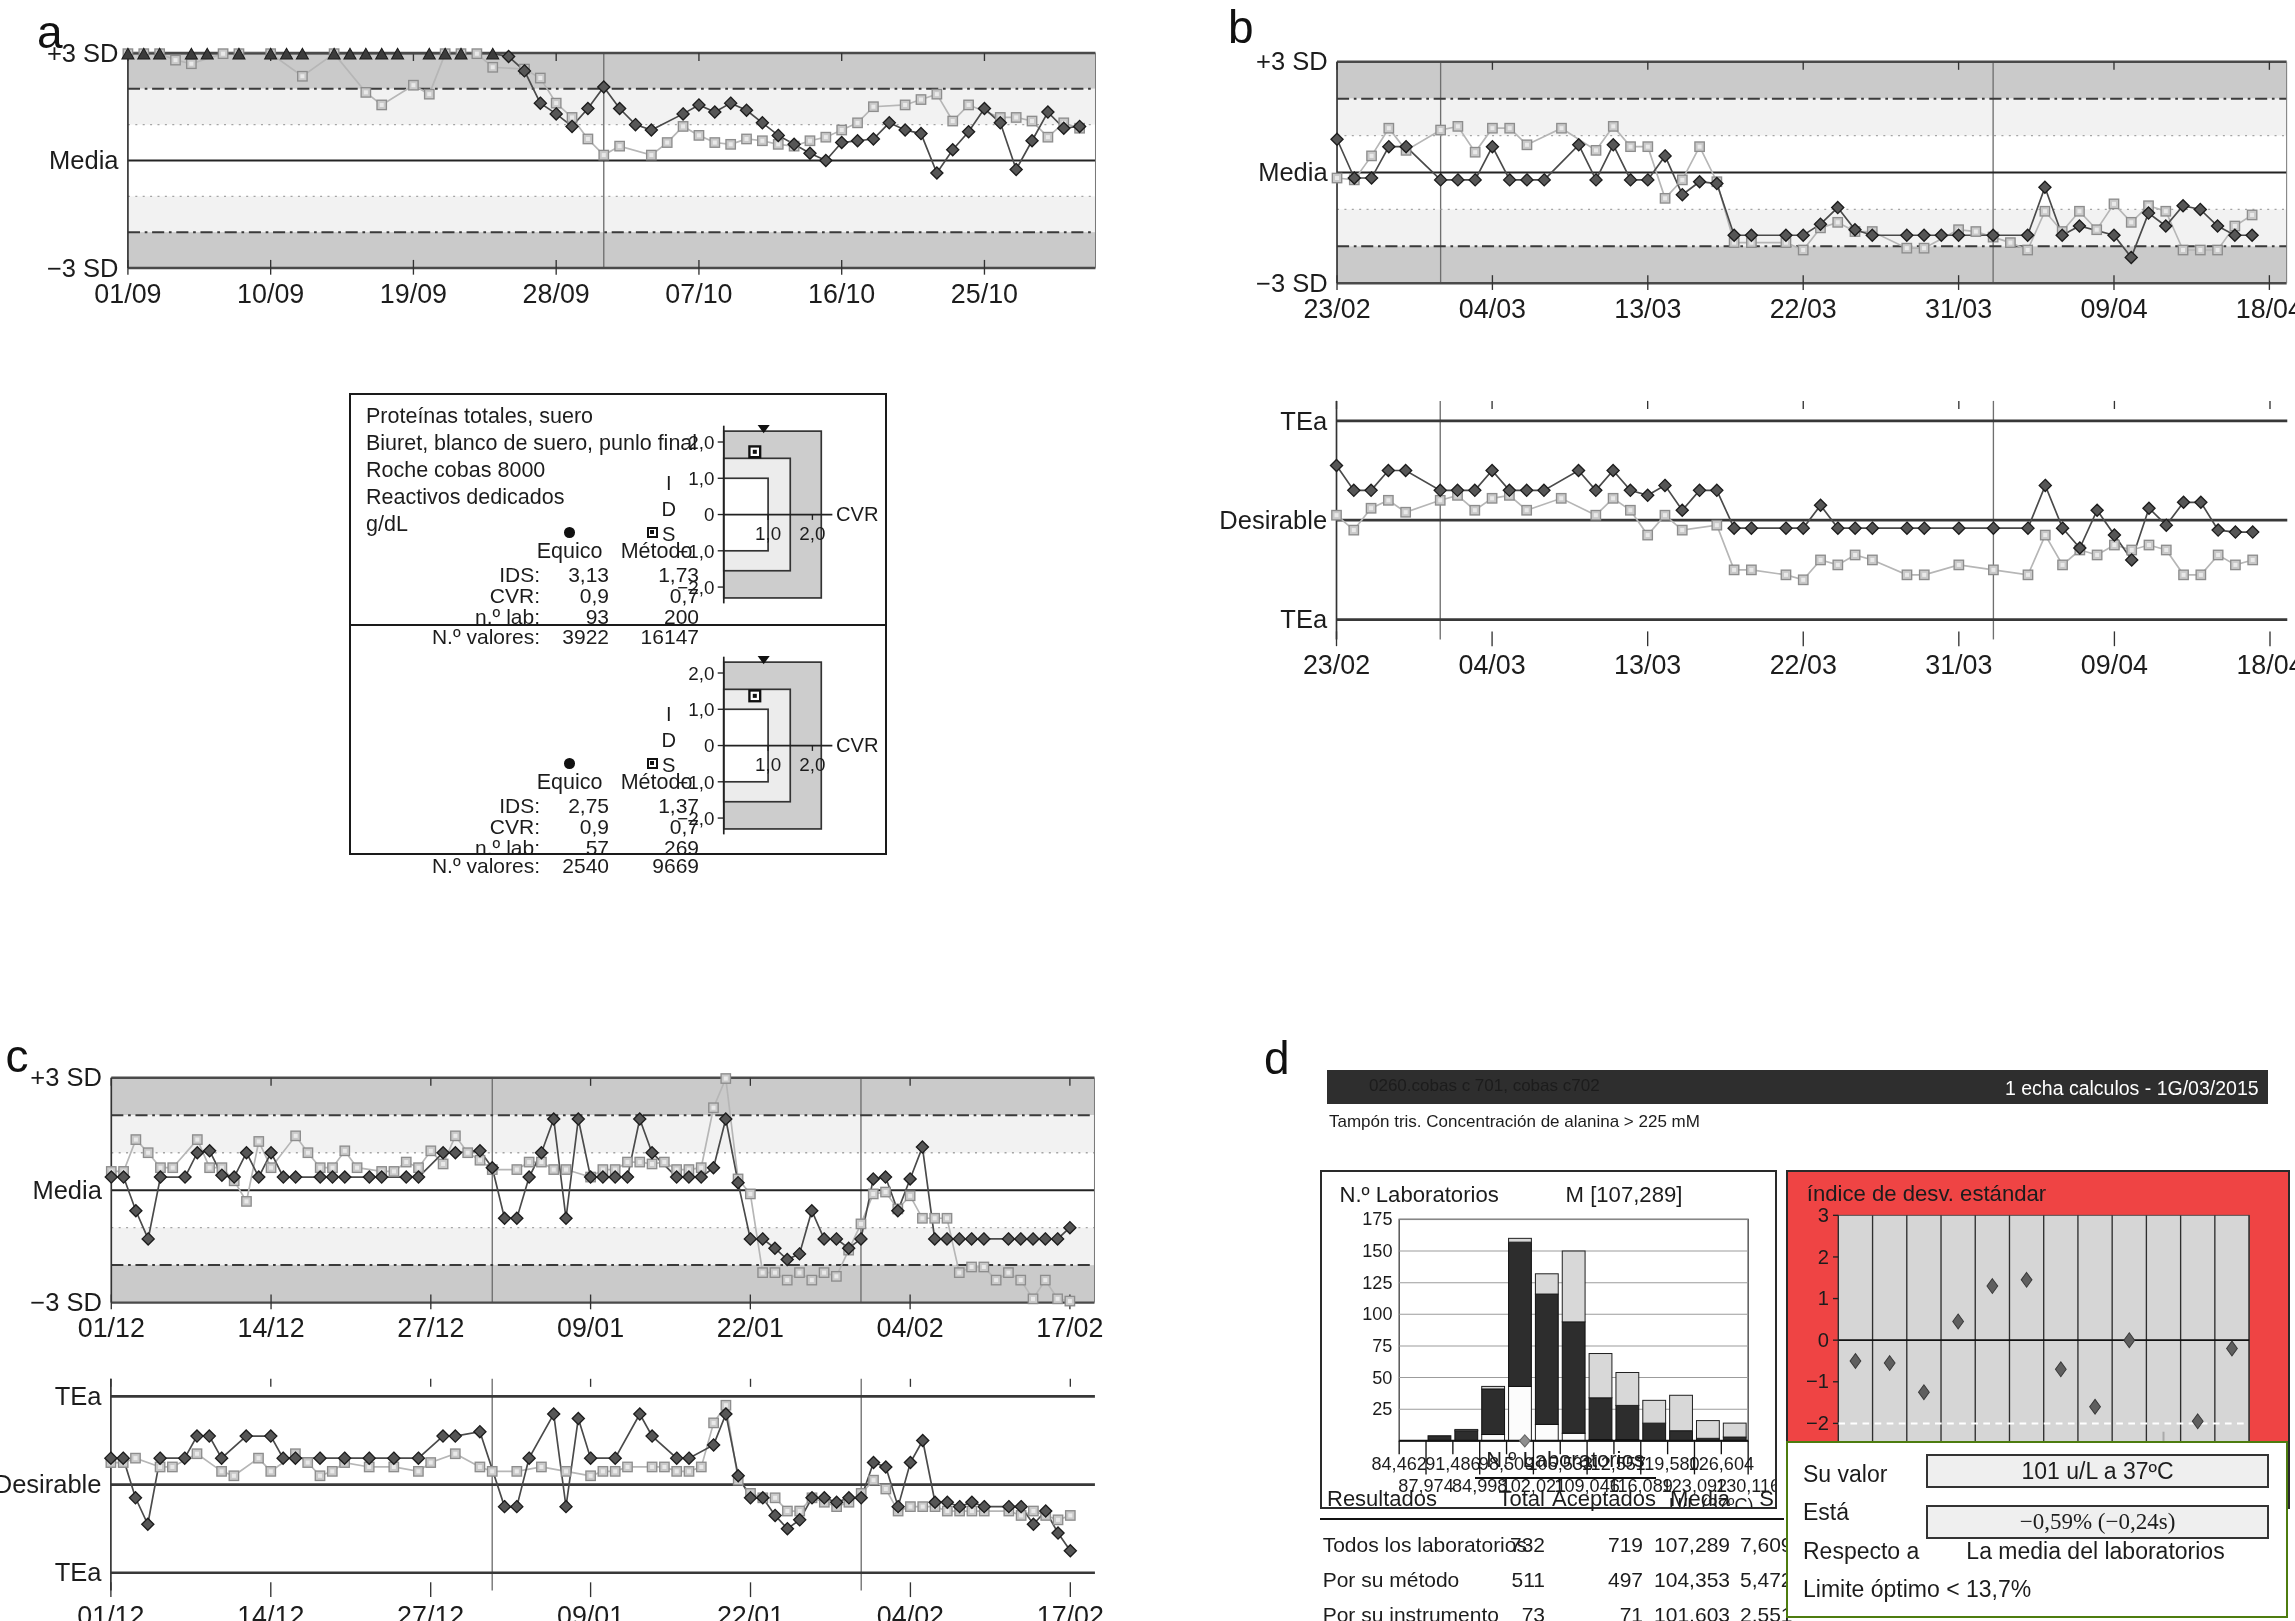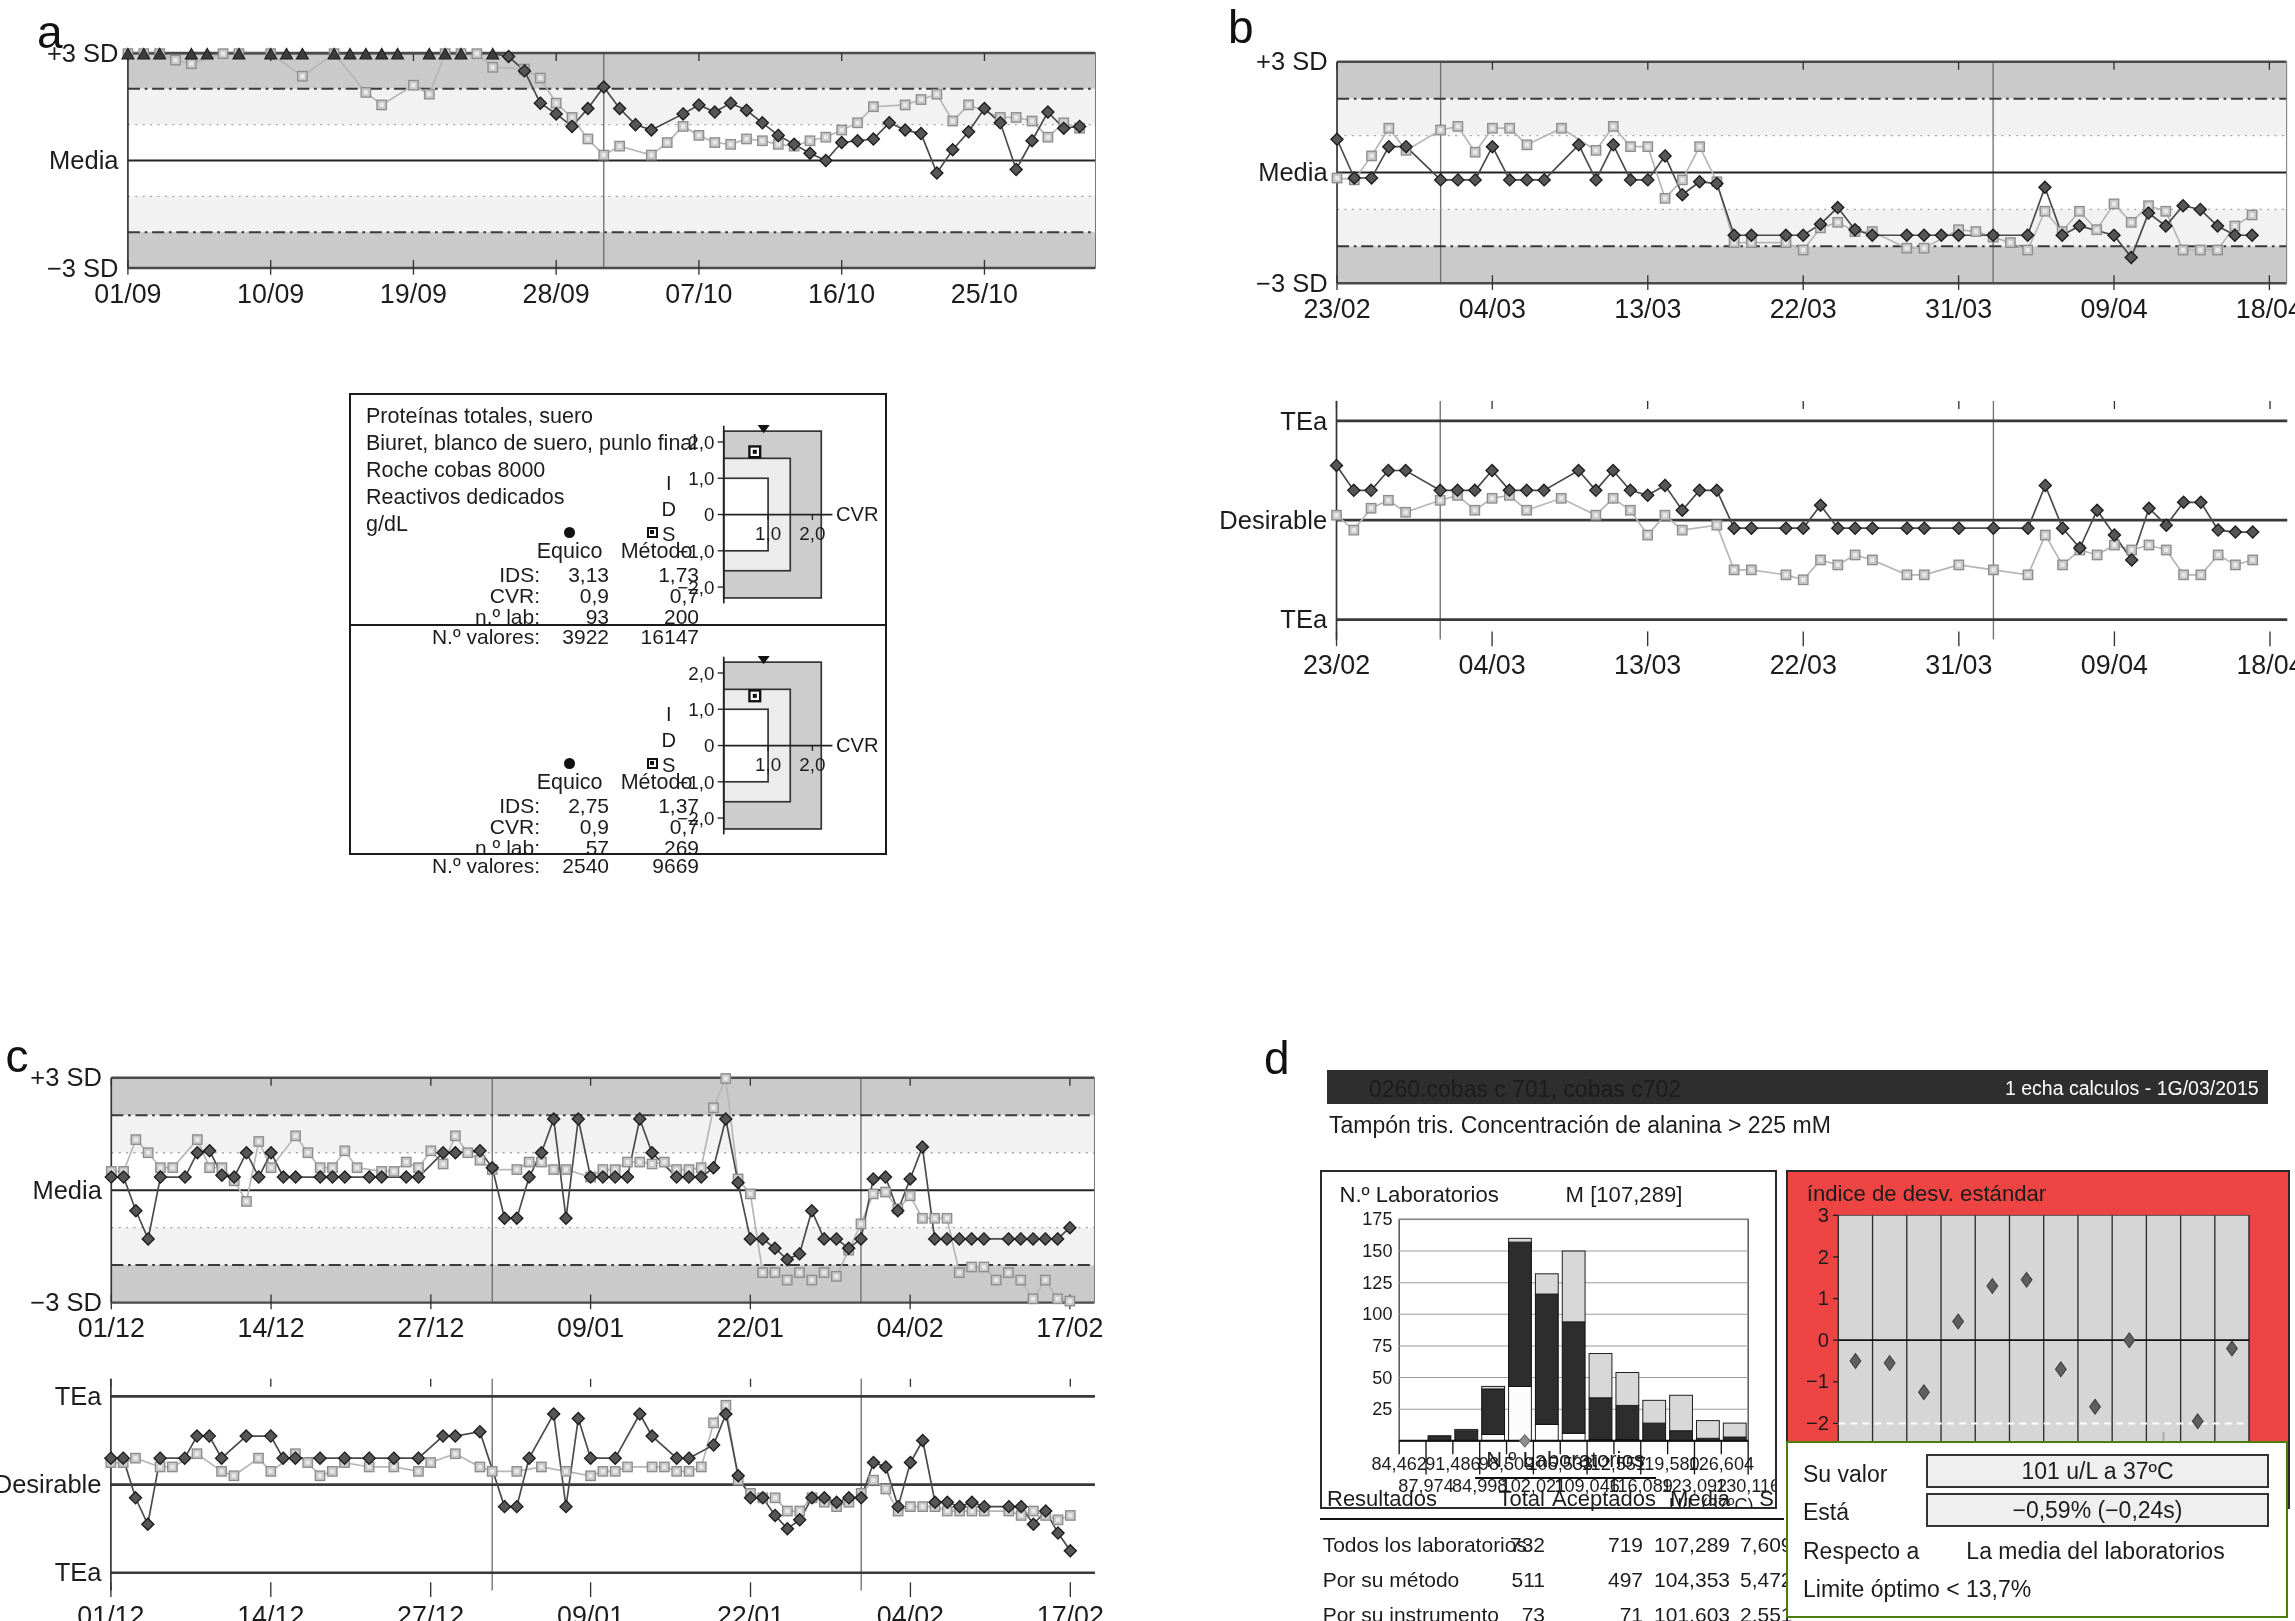--- a/index.html
+++ b/index.html
@@ -32,21 +32,21 @@
   .sl{position:absolute;left:0;width:189px;text-align:right;}
   .sv1{position:absolute;left:196px;width:62px;text-align:right;}
   .sv2{position:absolute;left:269px;width:79px;text-align:right;}
   .r0{top:168px;} .r1{top:189px;} .r2{top:210px;} .r3{top:230px;}
   #scell2 .r3{top:228px;}
   .mini{position:absolute;left:0;top:0;width:534px;height:229px;pointer-events:none;}
   
   #d-header{position:absolute;left:1327px;top:1070px;width:941px;height:34px;background:#2e2e2e;}
   #d-header .ttl{position:absolute;left:0;width:100%;top:5.4px;text-align:center;color:#fff;font-size:23px;}
   #d-header .dat{position:absolute;right:9.4px;top:7.4px;color:#fff;font-size:19.5px;}
-  .d-sub{position:absolute;left:1329px;font-size:23px;white-space:nowrap;}
+  .d-sub{position:absolute;left:1329px;font-size:17px;white-space:nowrap;}
   #d-sub1{top:1112px;} #d-sub2{top:1076px;margin-left:40px;}
   #hist-box{position:absolute;left:1320px;top:1170px;width:453px;height:335px;border:2px solid #2a2a2a;background:#fff;}
   #sdi-box{position:absolute;left:1786px;top:1170px;width:500px;height:335px;border:2px solid #2a2a2a;background:#ef4444;}
   
   #rtable{position:absolute;left:1320px;top:1443px;width:464px;height:179px;font-size:21px;}
   #rtable .grp{position:absolute;left:155px;top:4px;width:181px;text-align:center;font-size:22px;}
   #rtable .grpline{position:absolute;left:155px;top:34px;width:181px;height:2px;background:#111;}
   #rtable .rule{position:absolute;left:0;top:75px;width:464px;height:2px;background:#111;}
   .rh{position:absolute;top:43px;font-size:22px;}
   .rh0{left:7px;} .rh1{left:158px;width:67px;text-align:right;}
@@ -1420,20 +1420,20 @@
         <span class="rc2">71</span>
         <span class="rc3">101,603</span>
         <span class="rc4">2,551</span>
     </div>
   </div>
 
   <div id="sv-box">
     <span class="sv-lab" style="top:17.5px;">Su valor</span>
     <div class="sv-val" style="top:10.7px;">101 u/L a 37ºC</div>
     <span class="sv-lab" style="top:56px;">Está</span>
-    <div class="sv-val" style="top:50px;">−0,59% (−0,24s)</div>
+    <div class="sv-val" style="top:62px;font-family:Liberation Serif, serif;">−0,59% (−0,24s)</div>
     <span class="sv-lab" style="top:95px;">Respecto a</span>
     <div class="sv-plain" style="top:95px;">La media del laboratorios</div>
     <span class="sv-lab" style="top:133px;">Limite óptimo &lt; 13,7%</span>
   </div>
 
 </div>
 
 
 </body></html>

